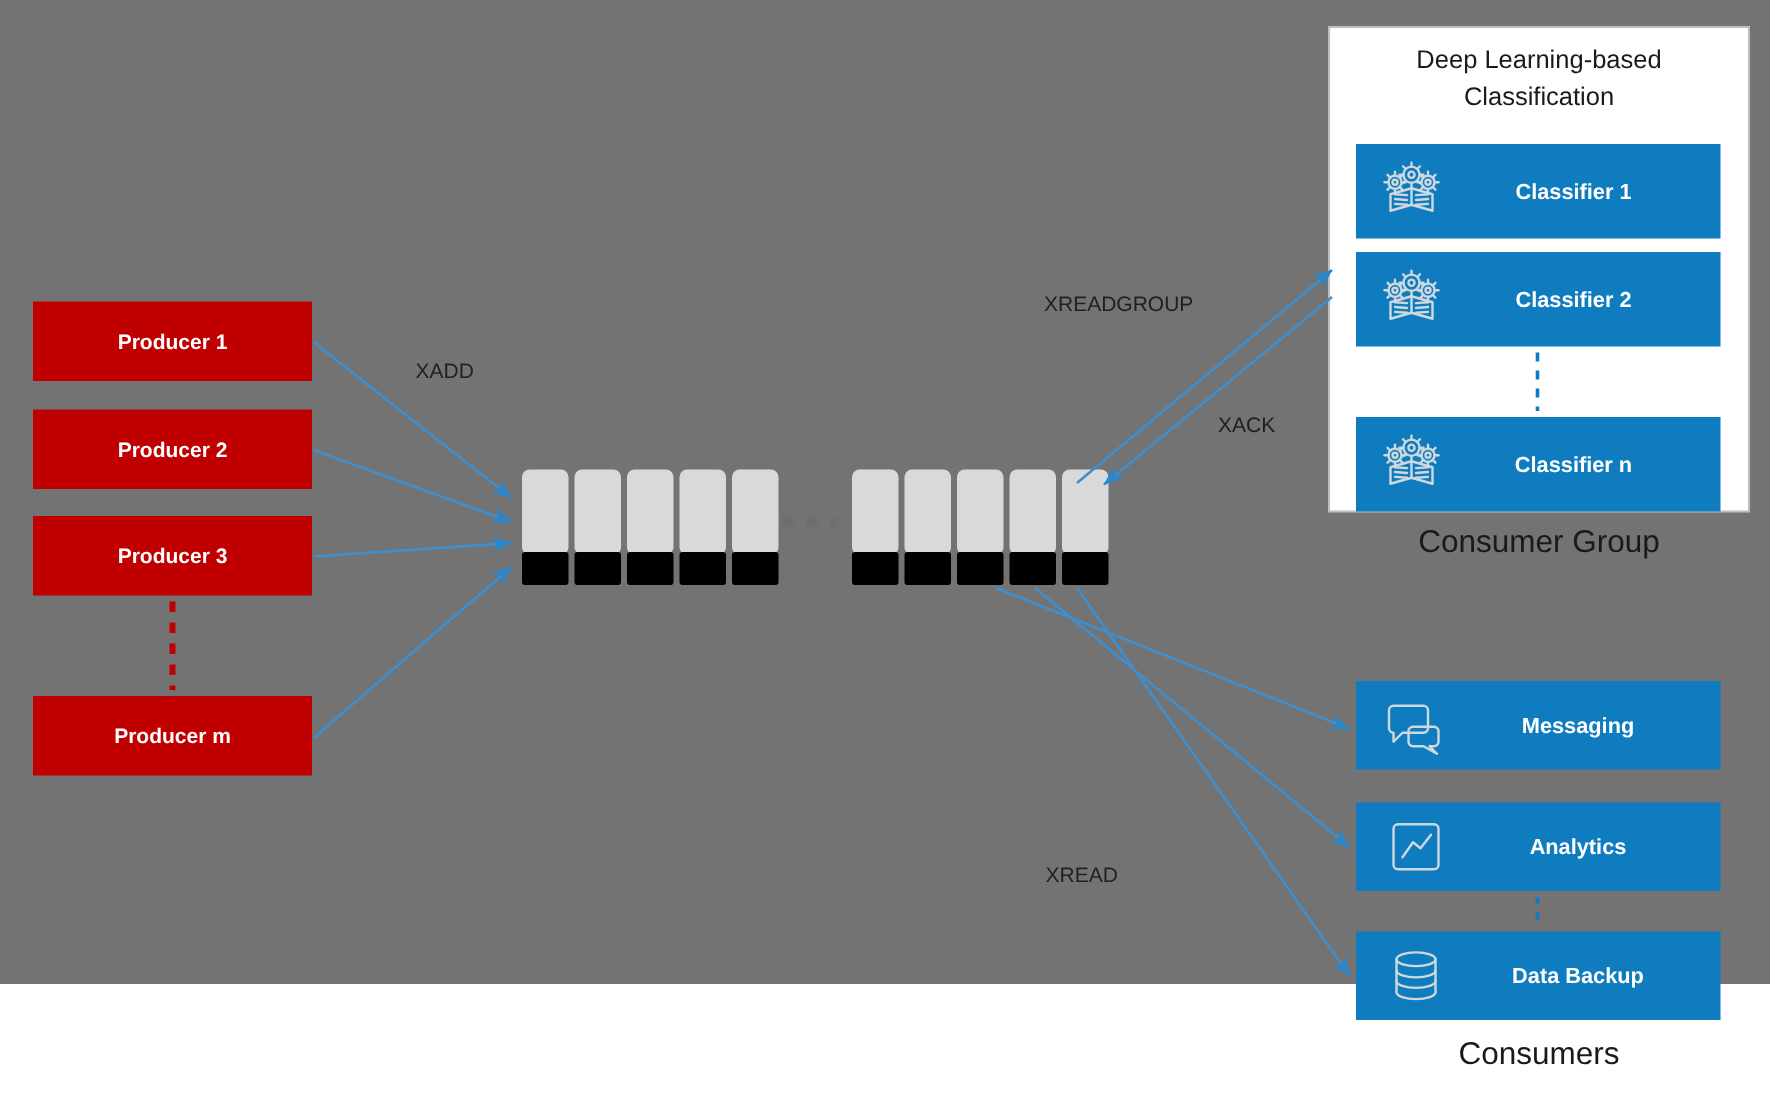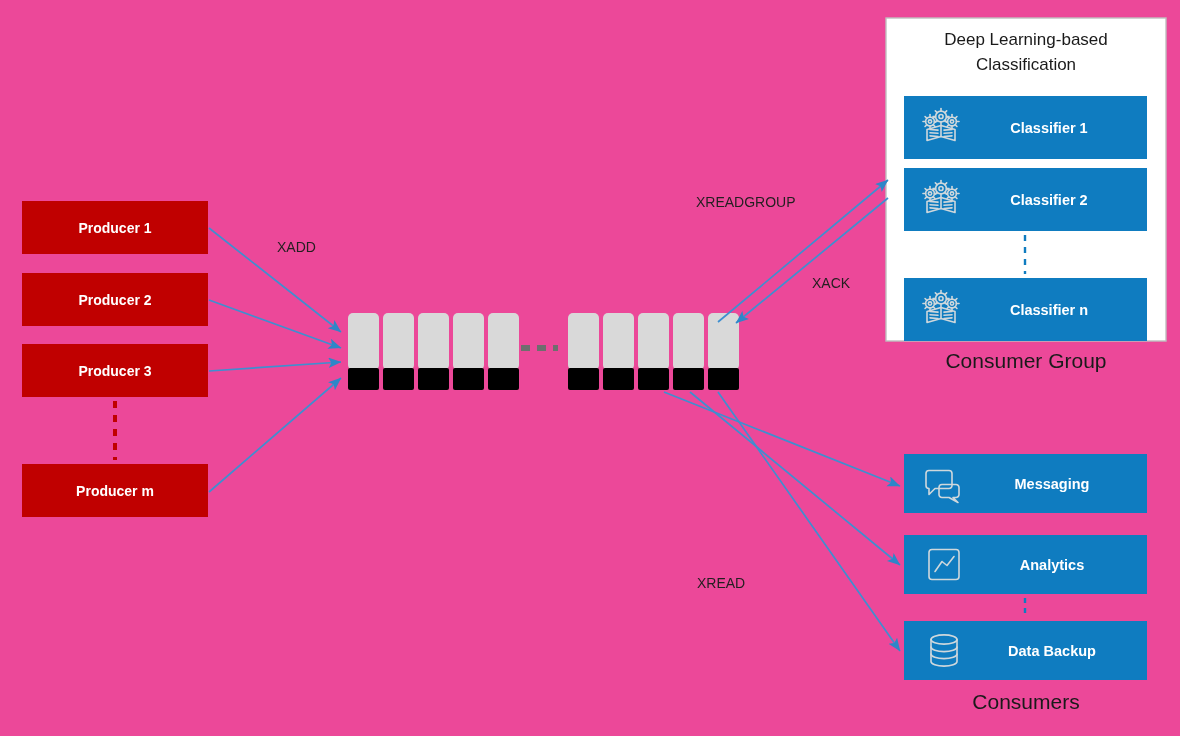--- a/index.html
+++ b/index.html
@@ -9,22 +9,22 @@
   }
   body {
     width: 1180px;
     height: 736px;
     font-family: "Liberation Sans", sans-serif;
     overflow: hidden;
   }
   #diagram-root {
     position: relative;
     width: 1180px;
-    height: 736px;
-    background: #ec4899;
+    height: 656px;
+    background: #737373;
   }
   svg.layer {
     position: absolute;
     left: 0;
     top: 0;
     width: 1180px;
     height: 736px;
   }
   .node-label {
     font-family: "Liberation Sans", sans-serif;

